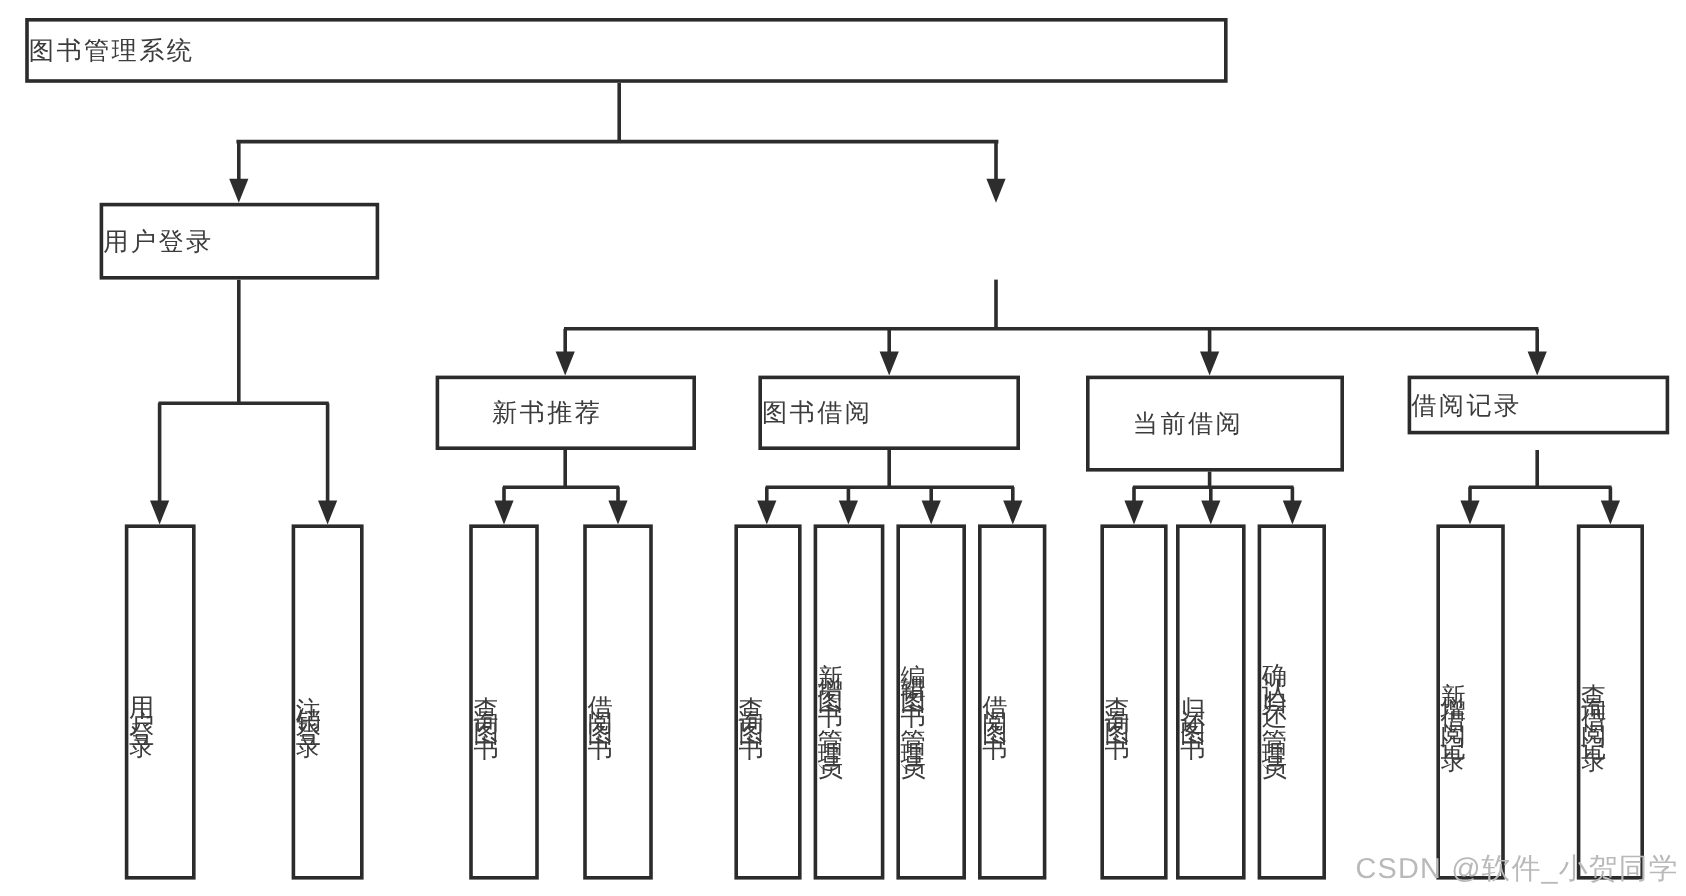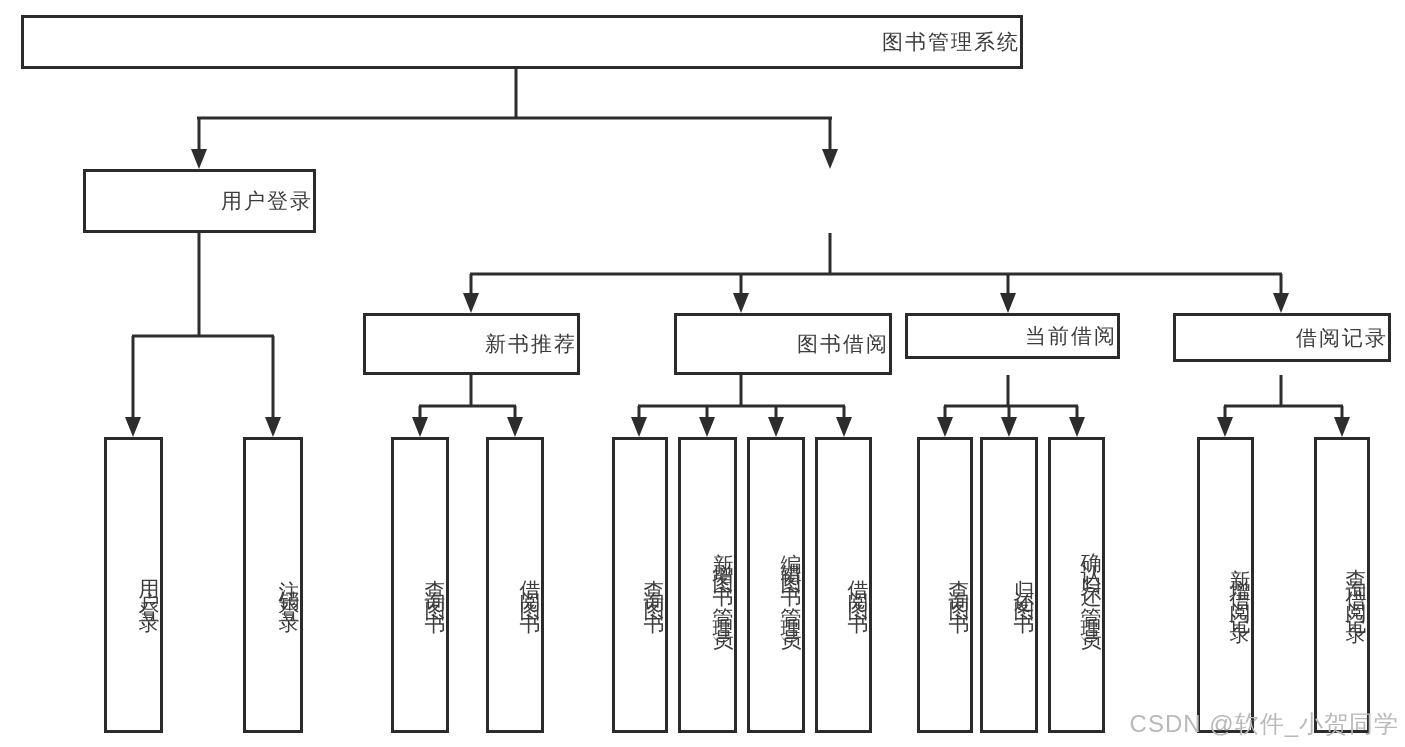--- a/index.html
+++ b/index.html
@@ -11,21 +11,21 @@
     overflow:hidden;
   }
   #connectors{
     position:absolute;left:0;top:0;width:1405px;height:747px;z-index:0;
   }
   .box{
     position:absolute;
     box-sizing:border-box;
     background:#ffffff;
     border:3px solid #2b2b2b;
-    display:flex;align-items:center;justify-content:flex-end;
+    display:flex;align-items:center;justify-content:flex-start;
     z-index:1;
     color:#3c3c3c;
   }
   .box.h span{
     font-size:21px;
     letter-spacing:2px;
     white-space:nowrap;
   }
   .box.v span{
     writing-mode:vertical-rl;
@@ -108,24 +108,24 @@
     <span>图书管理系统</span>
   </div>
 
   <div class="box h" style="left: 83px; top: 169px; width: 233px; height: 64px; border-color: rgb(43, 43, 43); color: rgb(60, 60, 60);">
     <span>用户登录</span>
   </div>
 
   <div class="box h" style="left: 363px; top: 313px; width: 217px; height: 62px; border-color: rgb(43, 43, 43); color: rgb(60, 60, 60); padding-left: 44px;">
     <span>新书推荐</span>
   </div>
-  <div class="box h" style="left: 632px; top: 313px; width: 218px; height: 62px; border-color: rgb(43, 43, 43); color: rgb(60, 60, 60); margin-left: 42px;">
+  <div class="box h" style="left: 632px; top: 313px; width: 218px; height: 62px; border-color: rgb(43, 43, 43); color: rgb(60, 60, 60);">
     <span>图书借阅</span>
   </div>
-  <div class="box h" style="left: 905px; top: 313px; width: 215px; height: 46px; border-color: rgb(43, 43, 43); color: rgb(60, 60, 60);">
+  <div class="box h" style="left: 905px; top: 313px; width: 215px; height: 80px; border-color: rgb(43, 43, 43); color: rgb(60, 60, 60); padding-left: 36px;">
     <span>当前借阅</span>
   </div>
   <div class="box h" style="left: 1173px; top: 313px; width: 218px; height: 49px; border-color: rgb(43, 43, 43); color: rgb(60, 60, 60);">
     <span>借阅记录</span>
   </div>
 
   <div class="box v" style="left: 104px; top: 437px; width: 59px; height: 296px; border-color: rgb(43, 43, 43); color: rgb(60, 60, 60);">
     <span>用户登录</span>
   </div>
   <div class="box v" style="left: 243px; top: 437px; width: 60px; height: 296px; border-color: rgb(43, 43, 43); color: rgb(60, 60, 60);">

